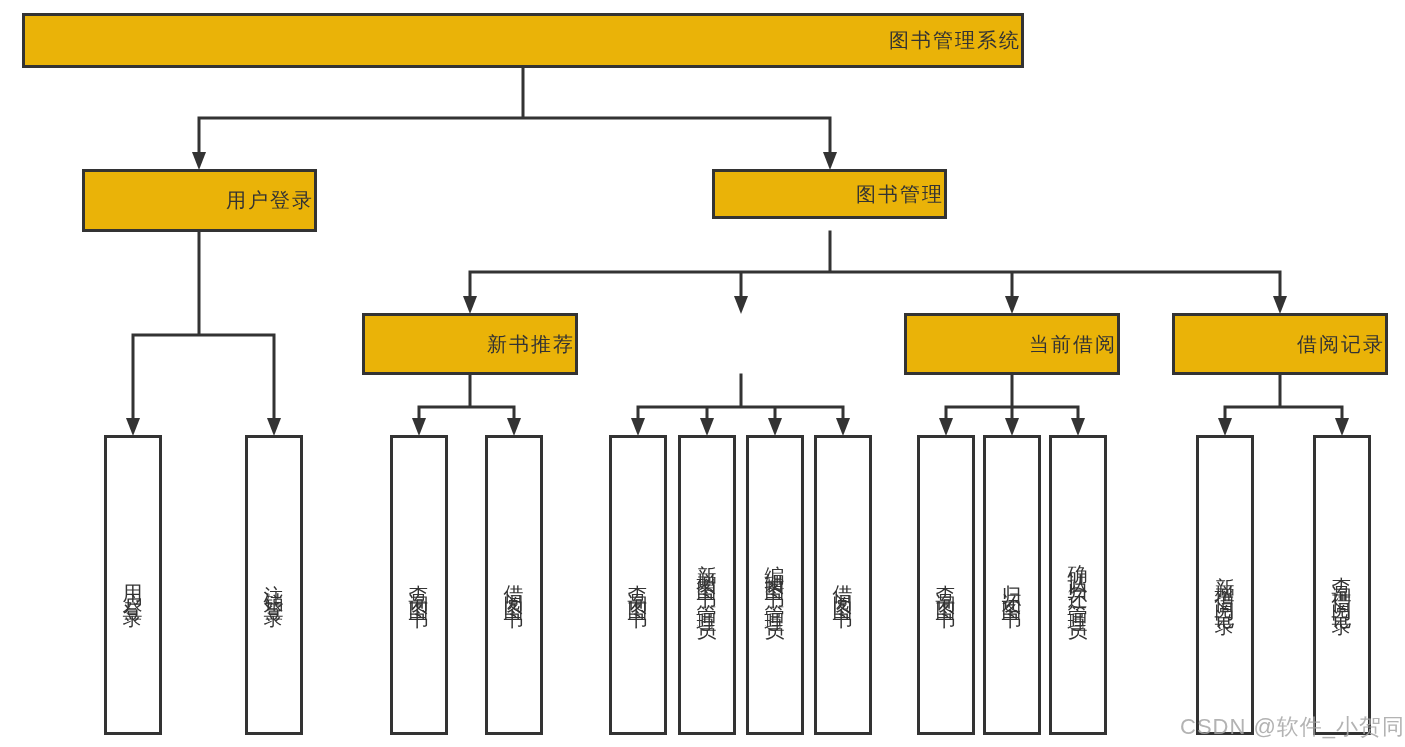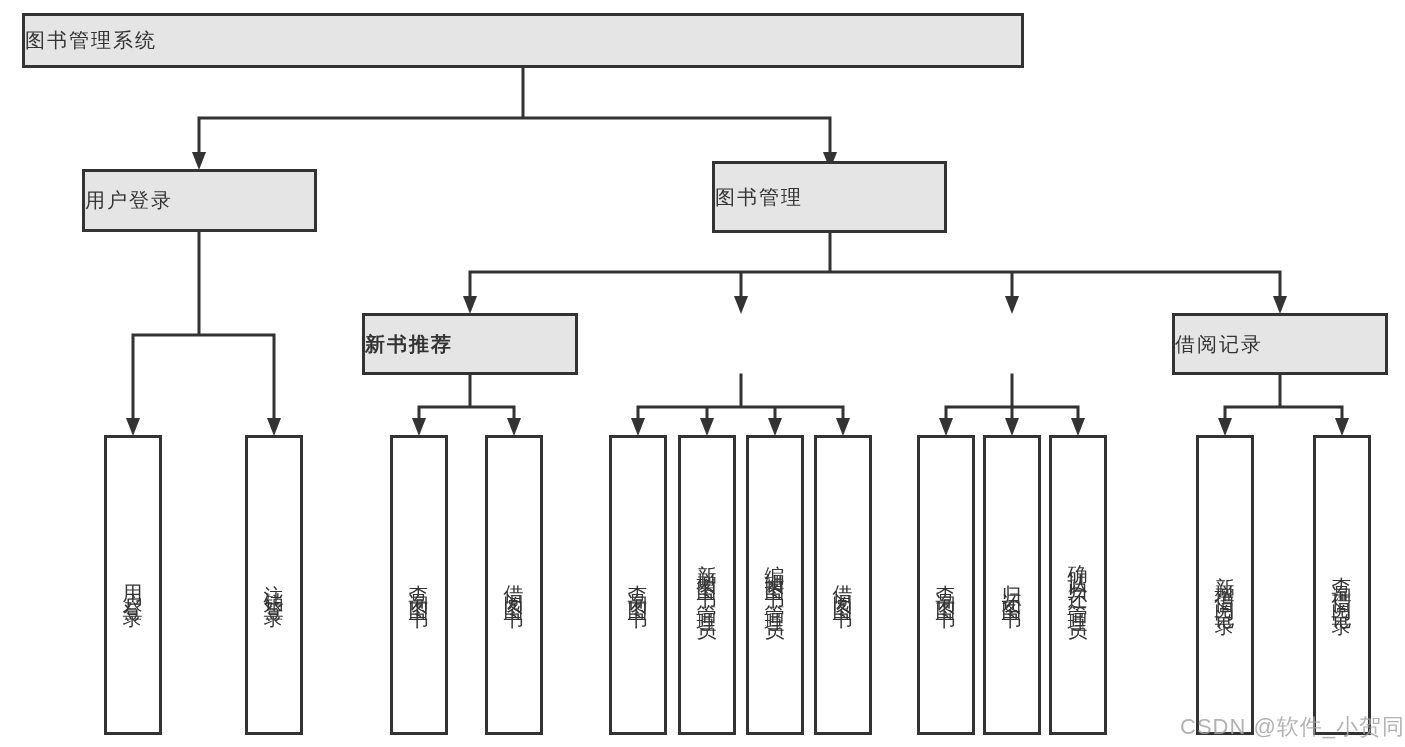--- a/index.html
+++ b/index.html
@@ -20,34 +20,34 @@
     left: 0;
     top: 0;
     width: 1405px;
     height: 747px;
     pointer-events: none;
   }
   .box {
     position: absolute;
     box-sizing: border-box;
     border: 3px solid #333333;
-    background: #e5e5e5;
+    background: #eab308;
     display: flex;
     align-items: center;
-    justify-content: flex-start;
+    justify-content: flex-end;
     color: #333333;
     font-size: 20px;
     letter-spacing: 2px;
     z-index: 2;
   }
   .box.root  { left: 22px;  top: 13px;  width: 1002px; height: 55px; }
   .box.lvl2a { left: 82px;  top: 169px; width: 235px;  height: 63px; }
-  .box.lvl2b { left: 712px; top: 161px; width: 235px;  height: 72px; }
+  .box.lvl2b { left: 712px; top: 169px; width: 235px;  height: 50px; }
   .box.lvl3  { top: 313px; width: 216px; height: 62px; }
-  .box.l3a { left: 362px; font-weight: bold; }
+  .box.l3a { left: 362px; }
   .box.l3b { left: 633px; }
   .box.l3c { left: 904px; }
   .box.l3d { left: 1172px; }
   .vbox {
     position: absolute;
     box-sizing: border-box;
     border: 3px solid #333333;
     background: #ffffff;
     top: 435px;
     width: 58px;
@@ -136,20 +136,23 @@
   <div class="box lvl2a">
     <span>用户登录</span>
   </div>
   <div class="box lvl2b">
     <span>图书管理</span>
   </div>
 
   <div class="box lvl3 l3a">
     <span>新书推荐</span>
   </div>
+  <div class="box lvl3 l3c">
+    <span>当前借阅</span>
+  </div>
   <div class="box lvl3 l3d">
     <span>借阅记录</span>
   </div>
 
   <div class="vbox v1">
     <span>用户登录</span>
   </div>
   <div class="vbox v2">
     <span>注销登录</span>
   </div>

